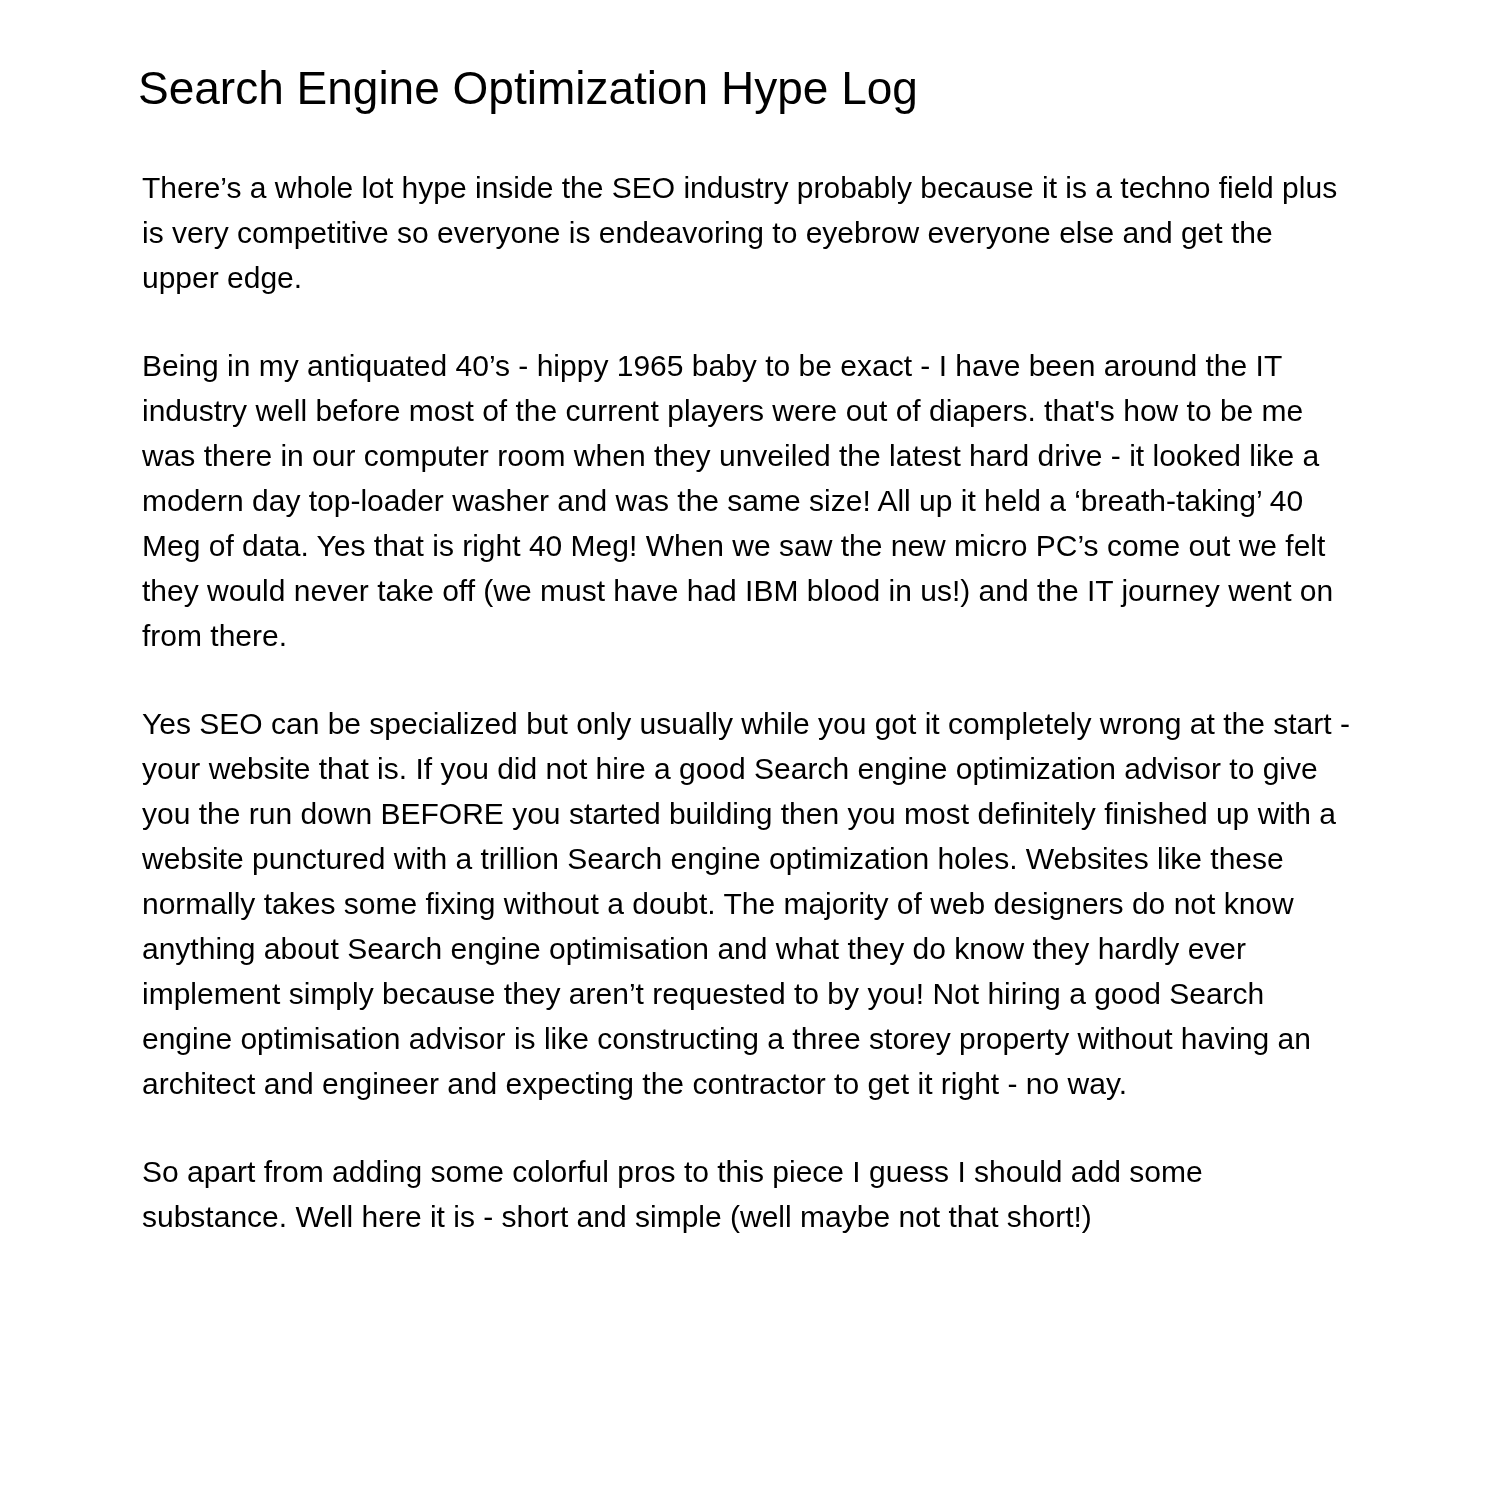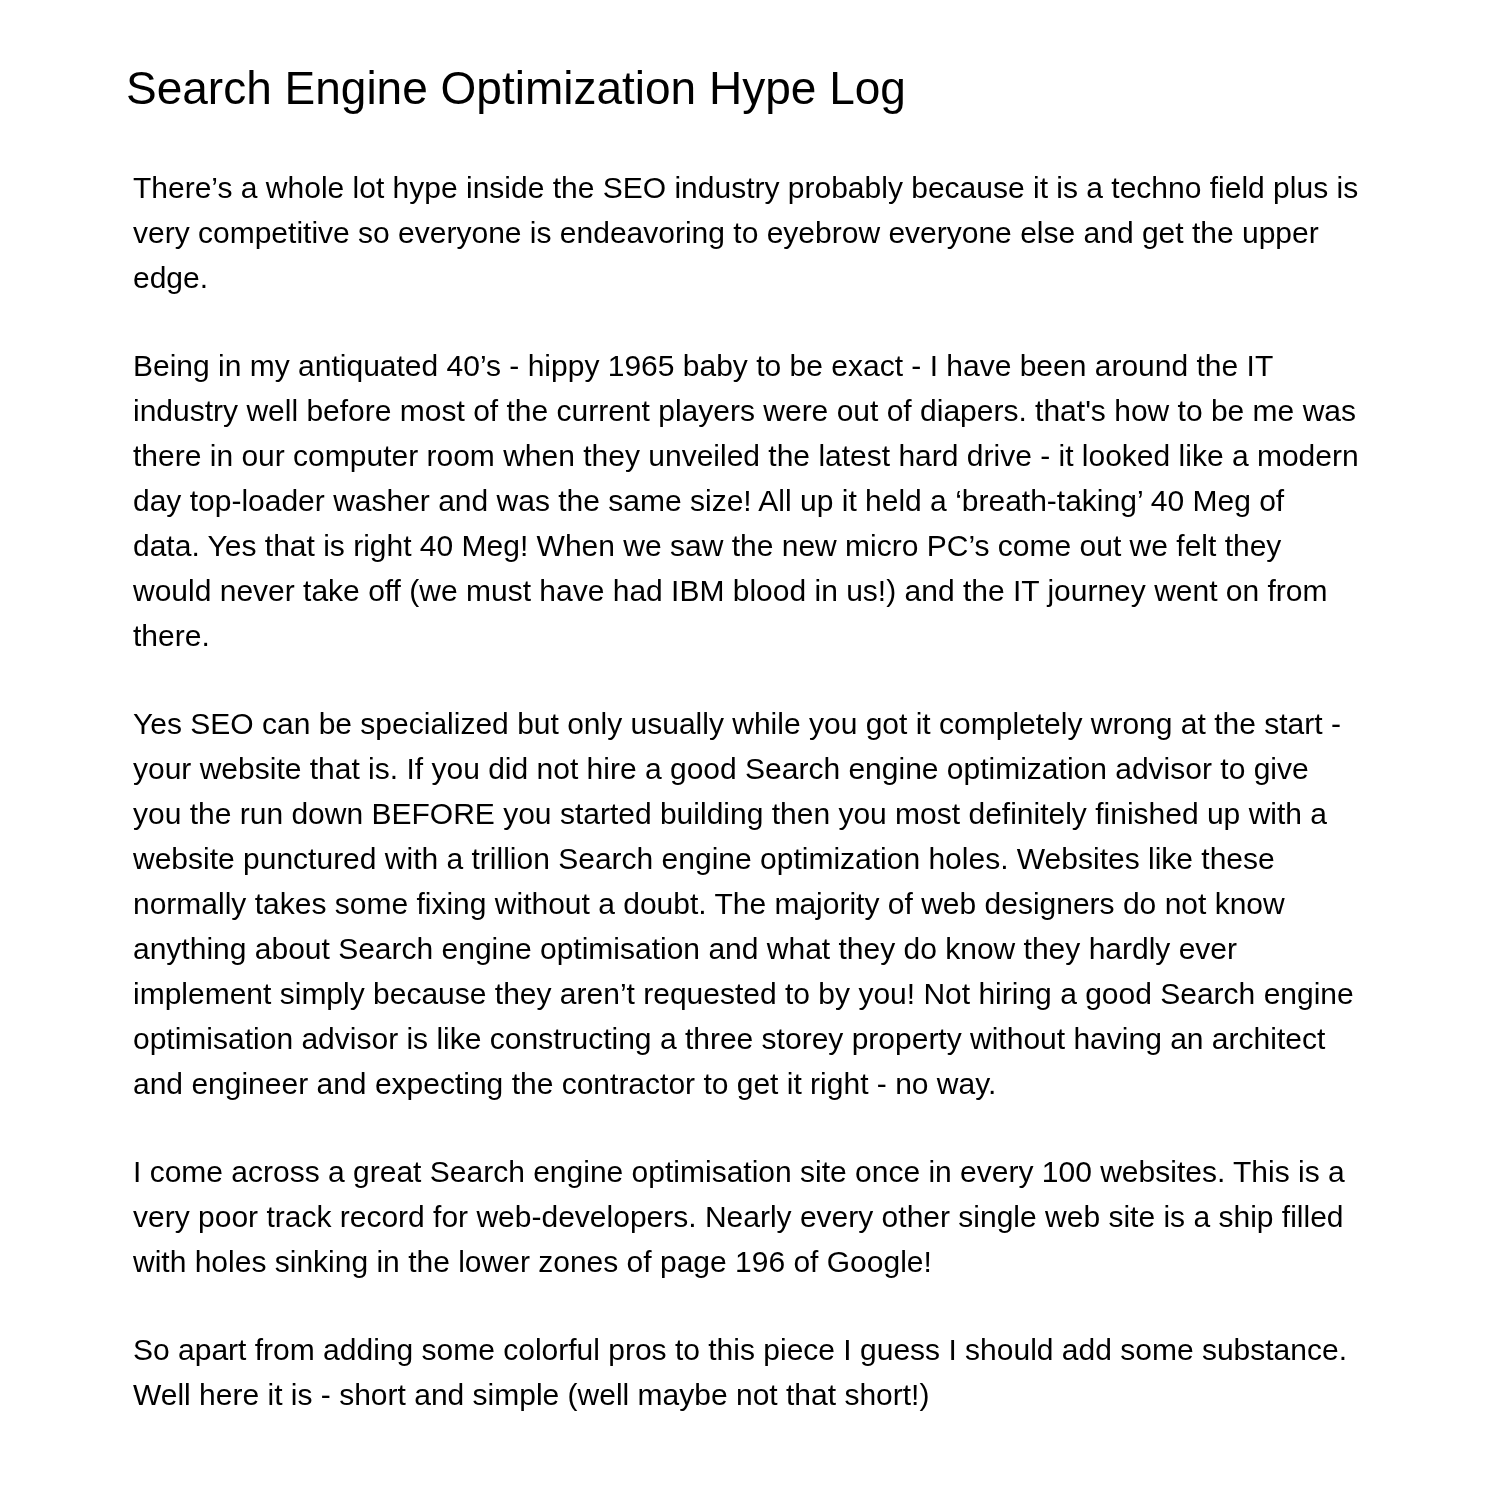--- a/index.html
+++ b/index.html
@@ -19,38 +19,37 @@
     box-sizing: border-box;
     padding: 62px 0 0 126px;
   }
   .article {
     width: 1240px;
   }
   .article h1 {
     font-size: 46px;
     font-weight: 400;
     line-height: 1.15;
-    margin: 0 0 50px 0;
+    margin: 0 0 50px 12px;
     letter-spacing: 0;
   }
   .article p {
     font-size: 30px;
     font-weight: 400;
     line-height: 45px;
-    margin: 43px 7px;
+    margin: 43px 16px;
   }
   .article p:first-of-type {
     margin-top: 0;
   }
 </style>
 </head>
 <body>
 
 <div class="page">
   <article class="article">
     <h1>Search Engine Optimization Hype Log</h1>
     <p>There’s a whole lot hype inside the SEO industry probably because it is a techno field plus is very competitive so everyone is endeavoring to eyebrow everyone else and get the upper edge.</p>
     <p>Being in my antiquated 40’s - hippy 1965 baby to be exact - I have been around the IT industry well before most of the current players were out of diapers. that's how to be me was there in our computer room when they unveiled the latest hard drive - it looked like a modern day top-loader washer and was the same size! All up it held a ‘breath-taking’ 40 Meg of data. Yes that is right 40 Meg! When we saw the new micro PC’s come out we felt they would never take off (we must have had IBM blood in us!) and the IT journey went on from there.</p>
     <p>Yes SEO can be specialized but only usually while you got it completely wrong at the start - your website that is. If you did not hire a good Search engine optimization advisor to give you the run down BEFORE you started building then you most definitely finished up with a website punctured with a trillion Search engine optimization holes. Websites like these normally takes some fixing without a doubt. The majority of web designers do not know anything about Search engine optimisation and what they do know they hardly ever implement simply because they aren’t requested to by you! Not hiring a good Search engine optimisation advisor is like constructing a three storey property without having an architect and engineer and expecting the contractor to get it right - no way.</p>
-    <p>I come across a great Search engine optimisation site once in every 100 websites. This is a very poor track record for web-developers. Nearly every other single web site is a ship filled with holes sinking in the lower zones of page 196 of Google!</p>
     <p>So apart from adding some colorful pros to this piece I guess I should add some substance. Well here it is - short and simple (well maybe not that short!)</p>
   </article>
 </div>
 
 </body></html>

